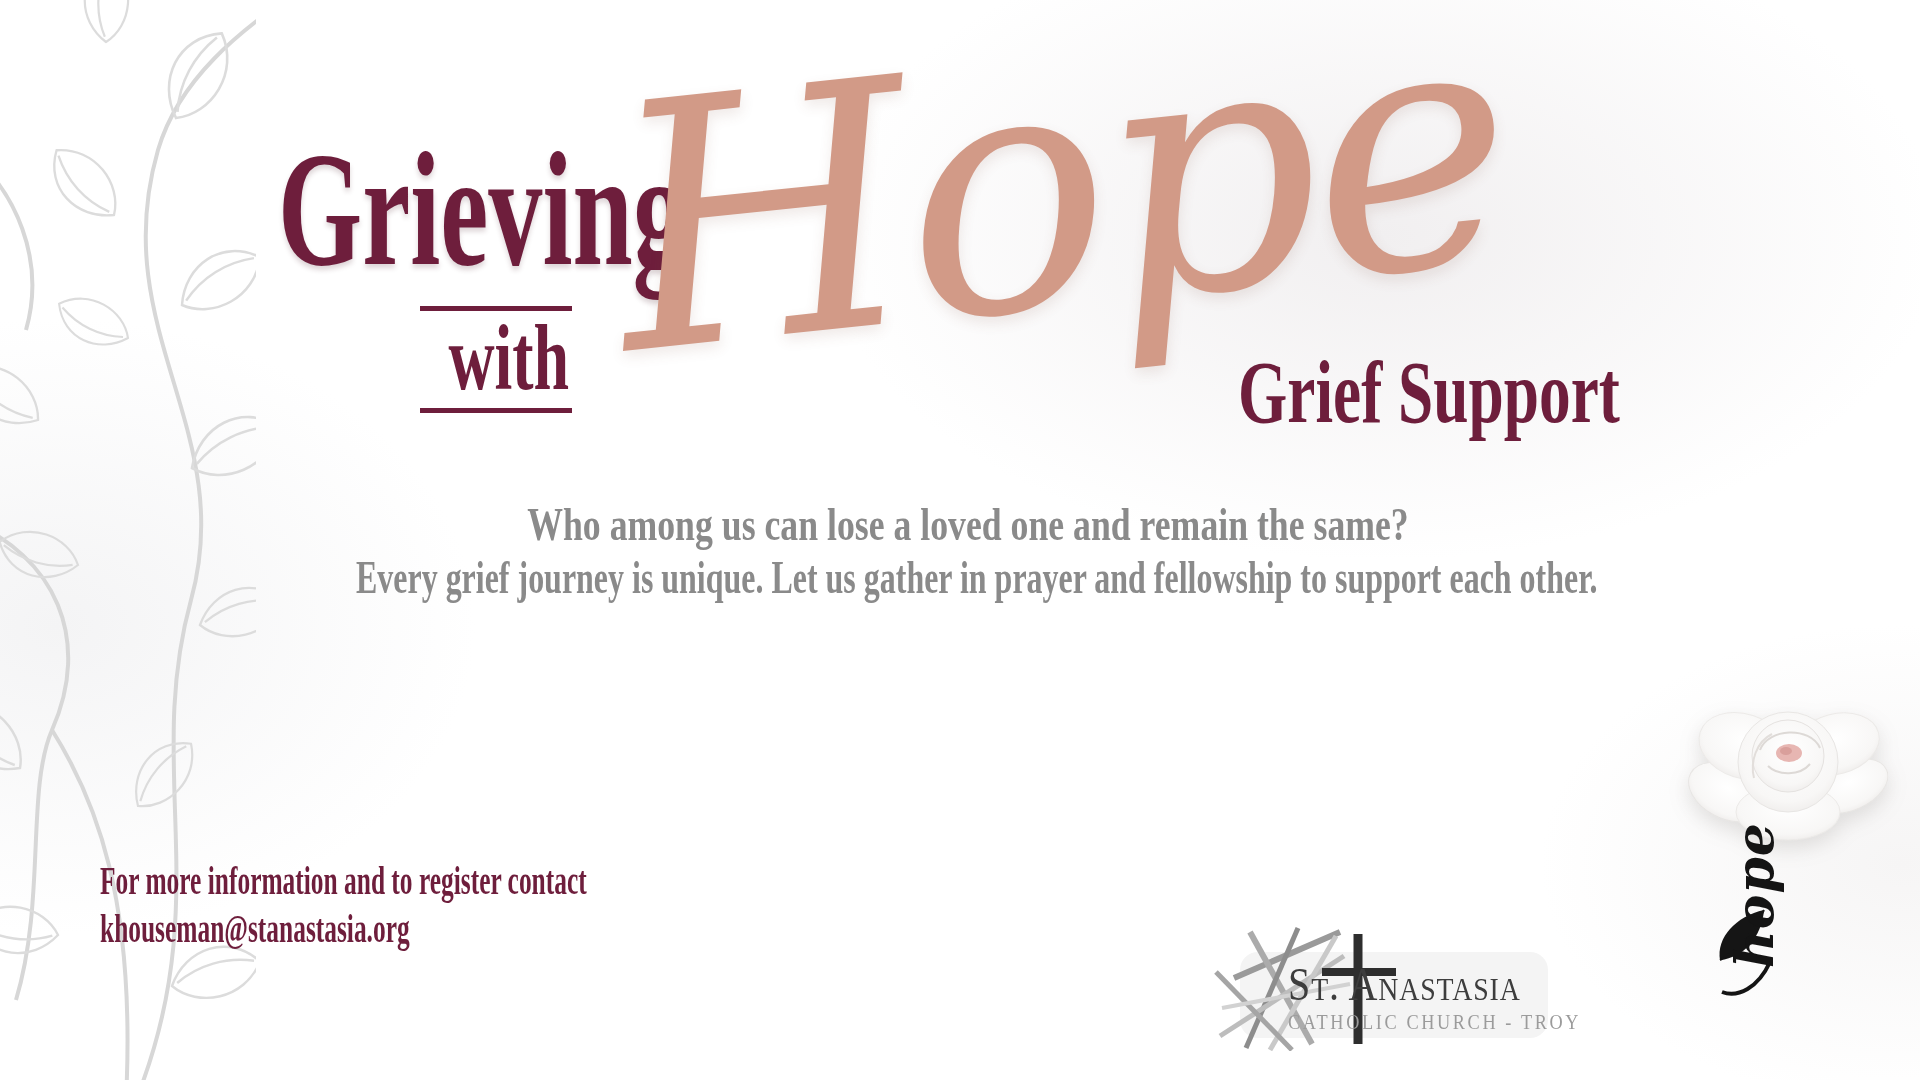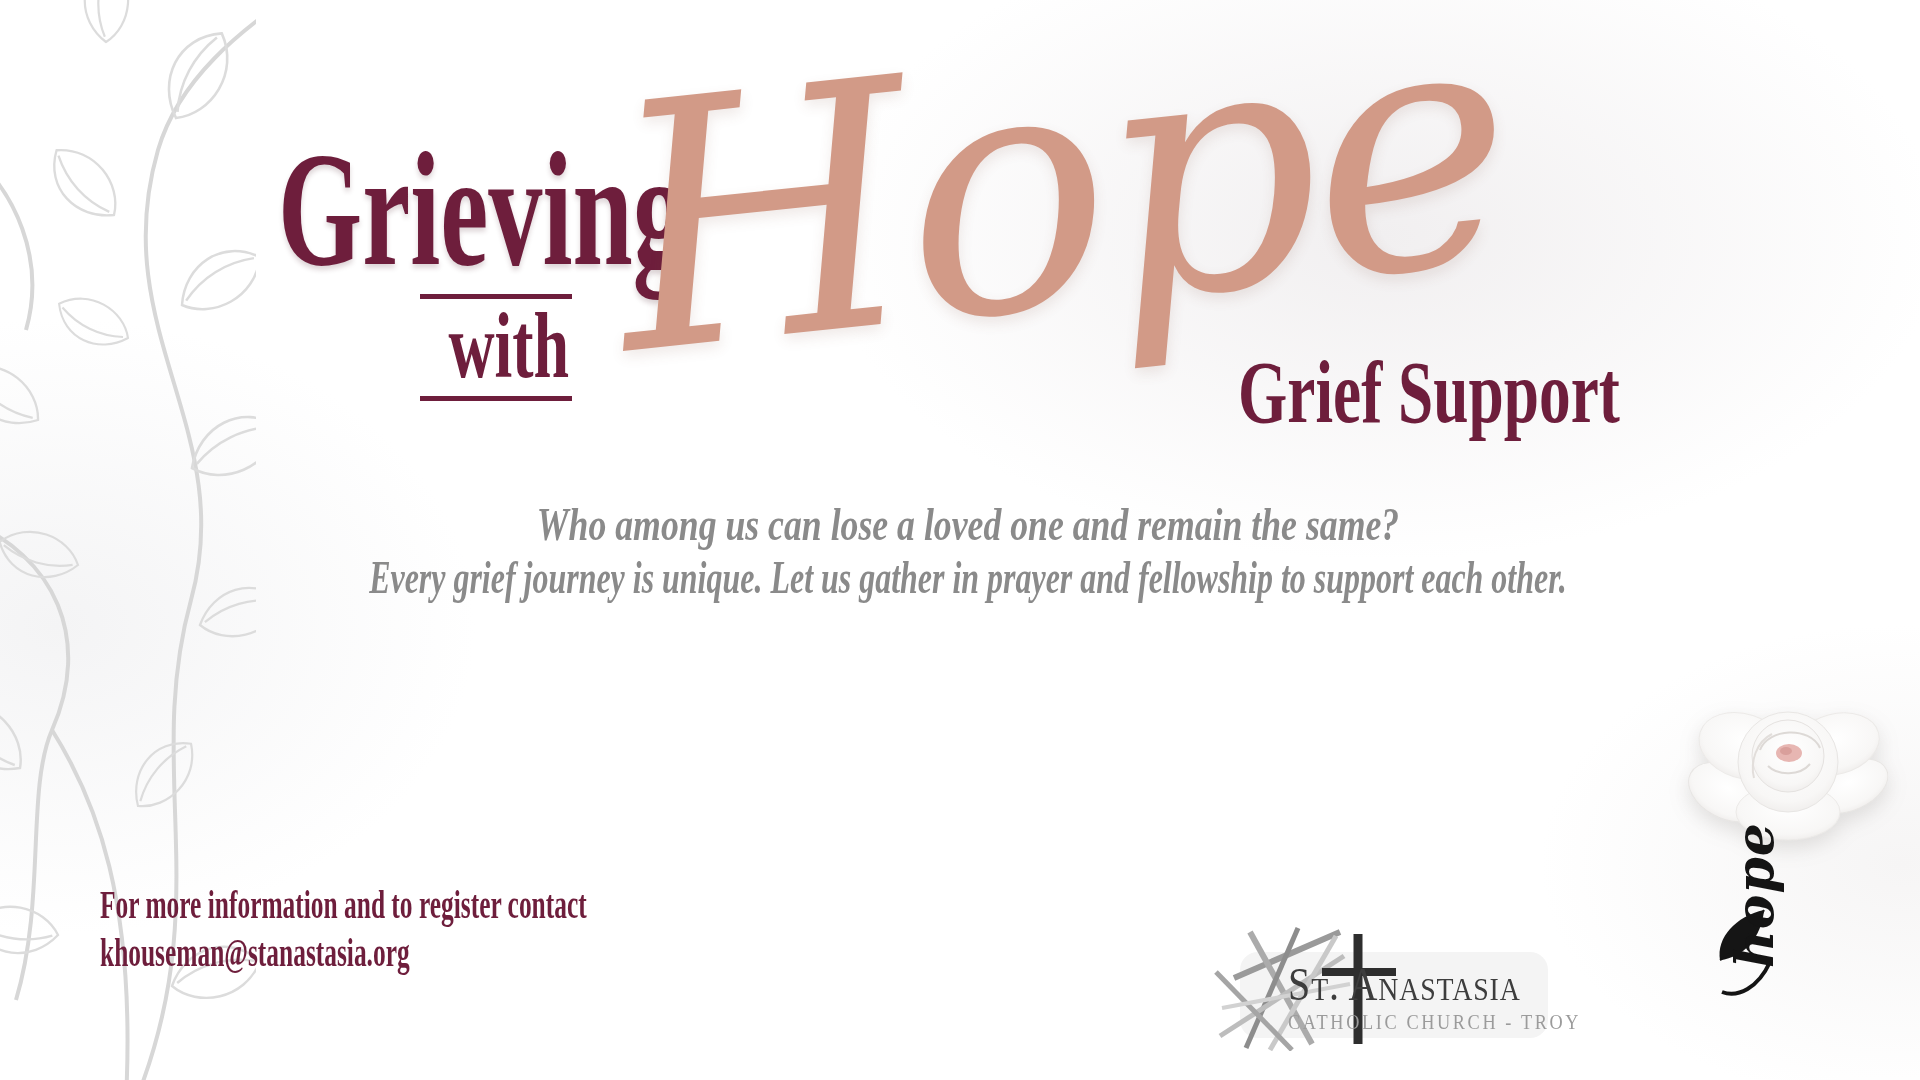--- a/index.html
+++ b/index.html
@@ -19,44 +19,44 @@
     color:#6e1e3c;transform:scaleX(.66);transform-origin:left top;white-space:nowrap;
     text-shadow:0 4px 7px rgba(70,25,40,.18);
   }
   .hope-script{
     left:598px;top:64px;font-size:340px;line-height:1;white-space:nowrap;
     font-family:"DejaVu Serif", serif;font-style:italic;color:#d29a87;
     transform:rotate(-6deg);transform-origin:left top;letter-spacing:-.02em;
     text-shadow:0 6px 14px rgba(120,70,55,.12);z-index:2;
   }
   .with-box{
-    left:420px;top:294px;width:152px;text-align:center;
+    left:420px;top:306px;width:152px;text-align:center;
     border-top:5px solid #6e1e3c;border-bottom:5px solid #6e1e3c;
     padding:2px 0 6px 0;z-index:3;
   }
   .with-box span{
     display:inline-block;font-size:94px;line-height:.95;font-weight:bold;color:#6e1e3c;
     transform:scaleX(.68);transform-origin:center;white-space:nowrap;
   }
   .grief-support{
     left:1238px;top:349px;font-size:88px;line-height:1;font-weight:bold;color:#6e1e3c;
     transform:scaleX(.72);transform-origin:left top;white-space:nowrap;z-index:3;
   }
   
-  .centerblock{left:50%;transform:translateX(-50%);margin-left:8px;text-align:center;width:1800px;z-index:3;font-style:italic;}
+  .centerblock{left:50%;transform:translateX(-50%);margin-left:8px;text-align:center;width:1800px;z-index:3;}
   .line{white-space:pre;}
   .intro{top:498px;}
   .intro .line{font-size:47px;line-height:53px;font-weight:bold;color:#8a8a8a;}
   .details{top:638px;}
   .details .line{font-size:43px;line-height:51px;font-weight:bold;color:#6e1e3c;}
   .sx76{transform:scaleX(.76);transform-origin:center;}
   .sx68{transform:scaleX(.68);transform-origin:center;}
   .sx64{transform:scaleX(.64);transform-origin:center;}
   .sx70{transform:scaleX(.70);transform-origin:center;}
-  .contact{left:100px;top:880px;z-index:3;}
+  .contact{left:100px;top:856px;z-index:3;}
   .contact .line{
     font-size:41px;line-height:48px;font-weight:bold;color:#6e1e3c;
     transform:scaleX(.62);transform-origin:left center;
   }
   
   .logo-bg{left:1240px;top:952px;width:308px;height:86px;background:#f4f4f4;border-radius:18px;z-index:1;}
   .cross-svg{left:1212px;top:926px;z-index:2;}
   .logo-text{left:1288px;top:962px;z-index:3;transform:scaleX(.87);transform-origin:left top;white-space:nowrap;}
   .logo-name{font-size:46px;line-height:46px;font-variant:small-caps;color:#3d3d3d;letter-spacing:1px;}
   .logo-tag{font-size:21px;line-height:26px;color:#9b9b9b;letter-spacing:3px;text-transform:uppercase;margin-top:1px;}

